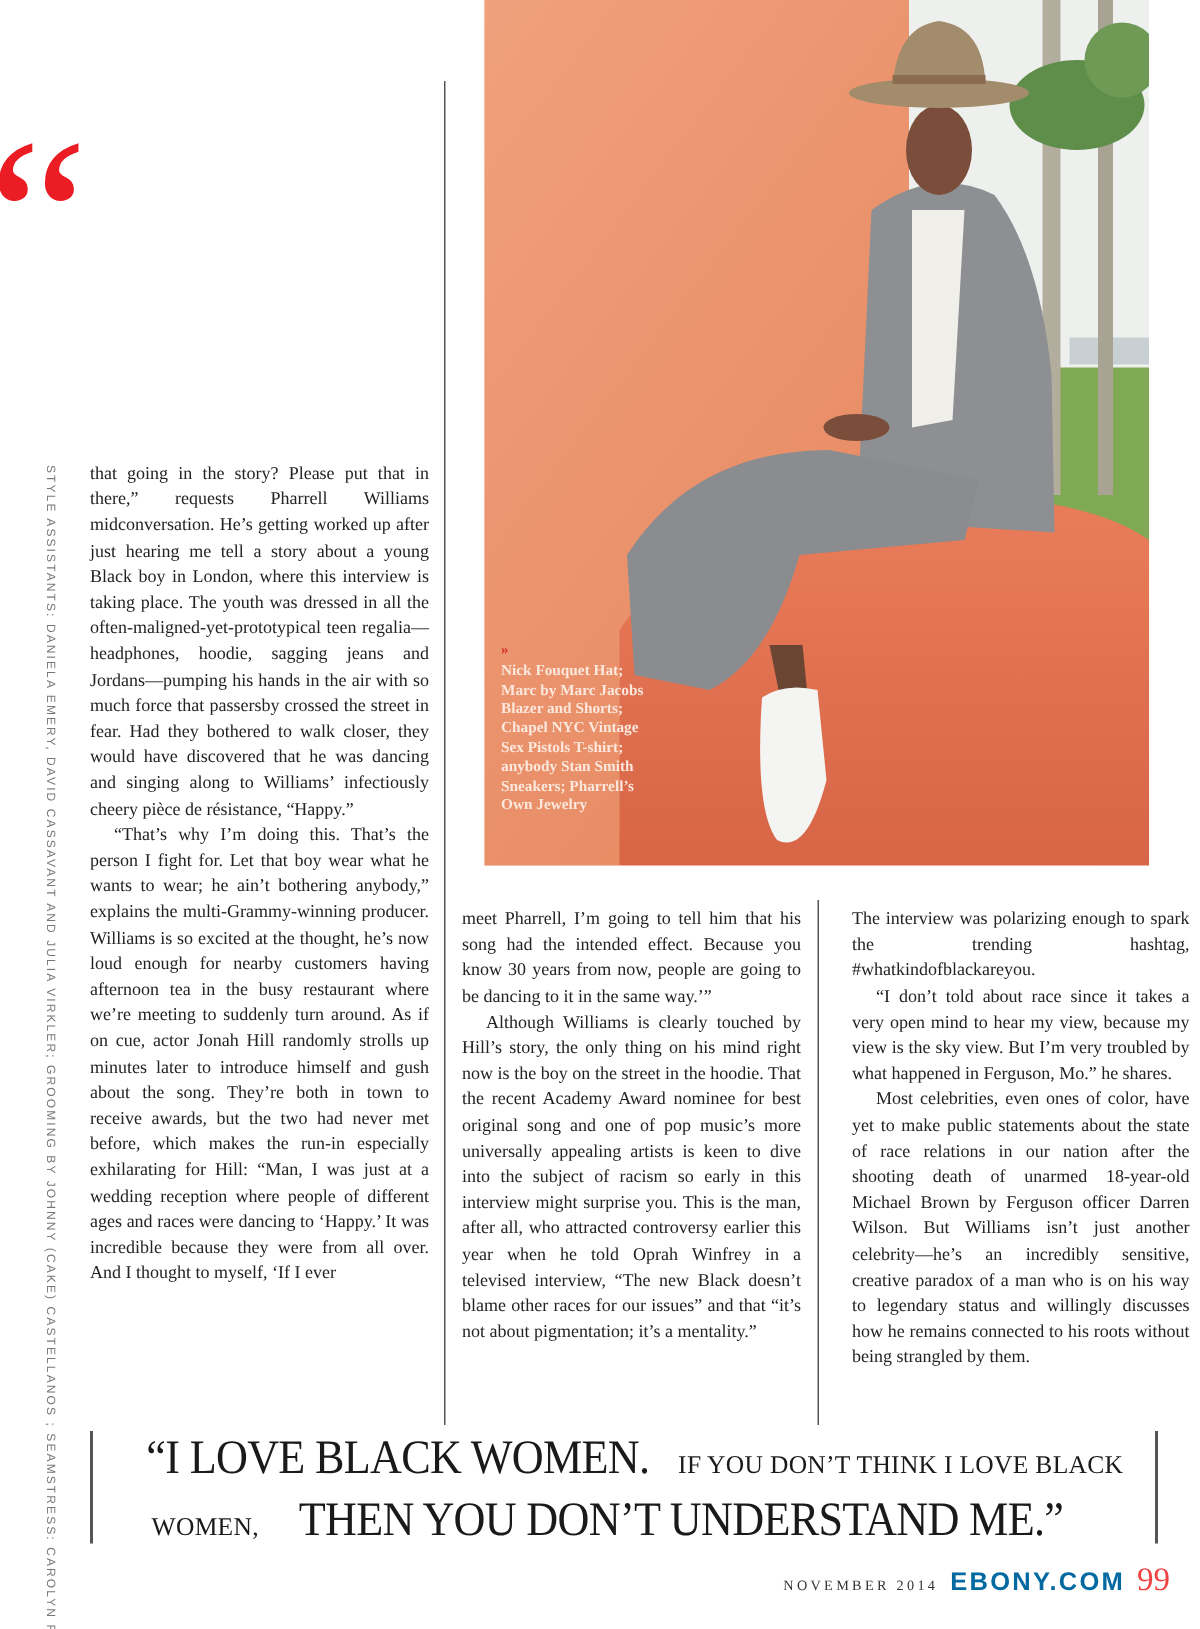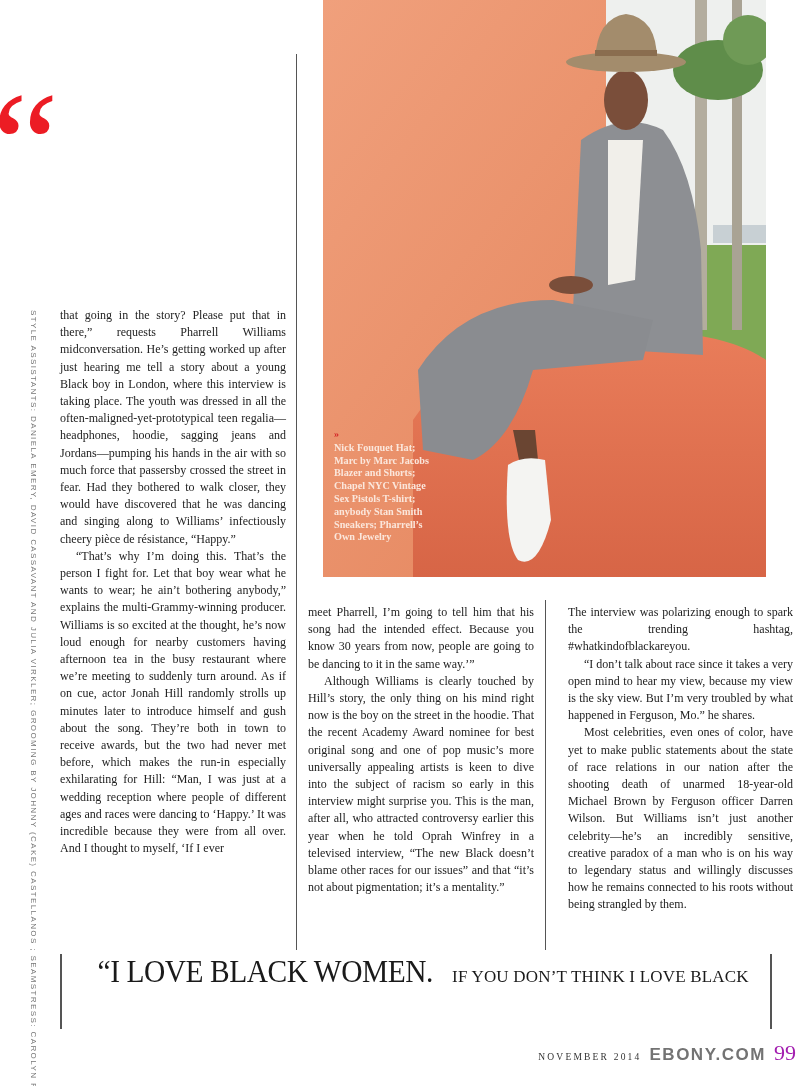--- a/index.html
+++ b/index.html
@@ -43,26 +43,26 @@
   
   .pullquote { position:absolute; left:60px; top:954px; width:708px; height:75px;
                border-left:2px solid #555; border-right:2px solid #555;
                text-align:center; font-family:"Liberation Serif", serif; color:#1a1a1a;
                text-transform:uppercase; }
   .pq-line { display:block; line-height:34px; white-space:nowrap; }
   .pq-large { font-size:32px; transform:scaleX(0.92); display:inline-block; letter-spacing:-0.5px; }
   .pq-small { font-size:17px; letter-spacing:0.2px; }
 
   
-  .folio { position:absolute; right:4px; top:1040px; white-space:nowrap;
+  .folio { position:absolute; right:20px; top:1040px; white-space:nowrap;
            display:flex; align-items:baseline; gap:8px; }
   .folio .month { font-family:"Liberation Serif", serif; font-size:9.5px; letter-spacing:2.2px; color:#333; }
   .folio .brand { font-family:"Liberation Sans", sans-serif; font-weight:bold; font-size:17px;
-                  letter-spacing:1.5px; color:#737373; }
-  .folio .page { font-family:"Liberation Serif", serif; font-size:22px; color:#a21caf; }
+                  letter-spacing:1.5px; color:#0369a1; }
+  .folio .page { font-family:"Liberation Serif", serif; font-size:22px; color:#ef4444; }
 </style>
 </head>
 <body>
 
 <div class="dropcap">
   <span class="q">“</span>
 </div>
 
 <div class="photo" title="Pharrell Williams in a wide-brim hat and grey suit sitting on an orange sculpture">
   <svg viewBox="0 0 443 577" preserveAspectRatio="none">
@@ -120,27 +120,30 @@
 <div class="col col1">
   <p>that going in the story? Please put that in there,” requests Pharrell Williams midconversation. He’s getting worked up after just hearing me tell a story about a young Black boy in London, where this interview is taking place. The youth was dressed in all the often-maligned-yet-prototypical teen regalia—headphones, hoodie, sagging jeans and Jordans—pumping his hands in the air with so much force that passersby crossed the street in fear. Had they bothered to walk closer, they would have discovered that he was dancing and singing along to Williams’ infectiously cheery pièce de résistance, “Happy.”</p>
   <p class="indent">“That’s why I’m doing this. That’s the person I fight for. Let that boy wear what he wants to wear; he ain’t bothering anybody,” explains the multi-Grammy-winning producer. Williams is so excited at the thought, he’s now loud enough for nearby customers having afternoon tea in the busy restaurant where we’re meeting to suddenly turn around. As if on cue, actor Jonah Hill randomly strolls up minutes later to introduce himself and gush about the song. They’re both in town to receive awards, but the two had never met before, which makes the run-in especially exhilarating for Hill: “Man, I was just at a wedding reception where people of different ages and races were dancing to ‘Happy.’ It was incredible because they were from all over. And I thought to myself, ‘If I ever</p>
 </div>
 <div class="col col2">
   <p>meet Pharrell, I’m going to tell him that his song had the intended effect. Because you know 30 years from now, people are going to be dancing to it in the same way.’”</p>
   <p class="indent">Although Williams is clearly touched by Hill’s story, the only thing on his mind right now is the boy on the street in the hoodie. That the recent Academy Award nominee for best original song and one of pop music’s more universally appealing artists is keen to dive into the subject of racism so early in this interview might surprise you. This is the man, after all, who attracted controversy earlier this year when he told Oprah Winfrey in a televised interview, “The new Black doesn’t blame other races for our issues” and that “it’s not about pigmentation; it’s a mentality.”</p>
 </div>
 <div class="col col3">
   <p>The interview was polarizing enough to spark the trending hashtag, #whatkindofblackareyou.</p>
-  <p class="indent">“I don’t talk about race since it takes a very open mind to hear my view, because my view is the sky view. But I’m very troubled by what happened in Ferguson, Mo.” he shares.</p>
+  <p class="indent">“I don’t told about race since it takes a very open mind to hear my view, because my view is the sky view. But I’m very troubled by what happened in Ferguson, Mo.” he shares.</p>
   <p class="indent">Most celebrities, even ones of color, have yet to make public statements about the state of race relations in our nation after the shooting death of unarmed 18-year-old Michael Brown by Ferguson officer Darren Wilson. But Williams isn’t just another celebrity—he’s an incredibly sensitive, creative paradox of a man who is on his way to legendary status and willingly discusses how he remains connected to his roots without being strangled by them.</p>
 </div>
 
 <div class="pullquote">
   <span class="pq-line">
     <span class="pq-large">“I love Black women.</span><span class="pq-small"> If you don’t think I love Black</span>
+  </span>
+  <span class="pq-line">
+    <span class="pq-small">women, </span><span class="pq-large">then you don’t understand me.”</span>
   </span>
 </div>
 
 <div class="folio">
   <span class="month">NOVEMBER 2014</span>
   <span class="brand">EBONY.COM</span>
   <span class="page">99</span>
 </div>
 
 </body></html>

